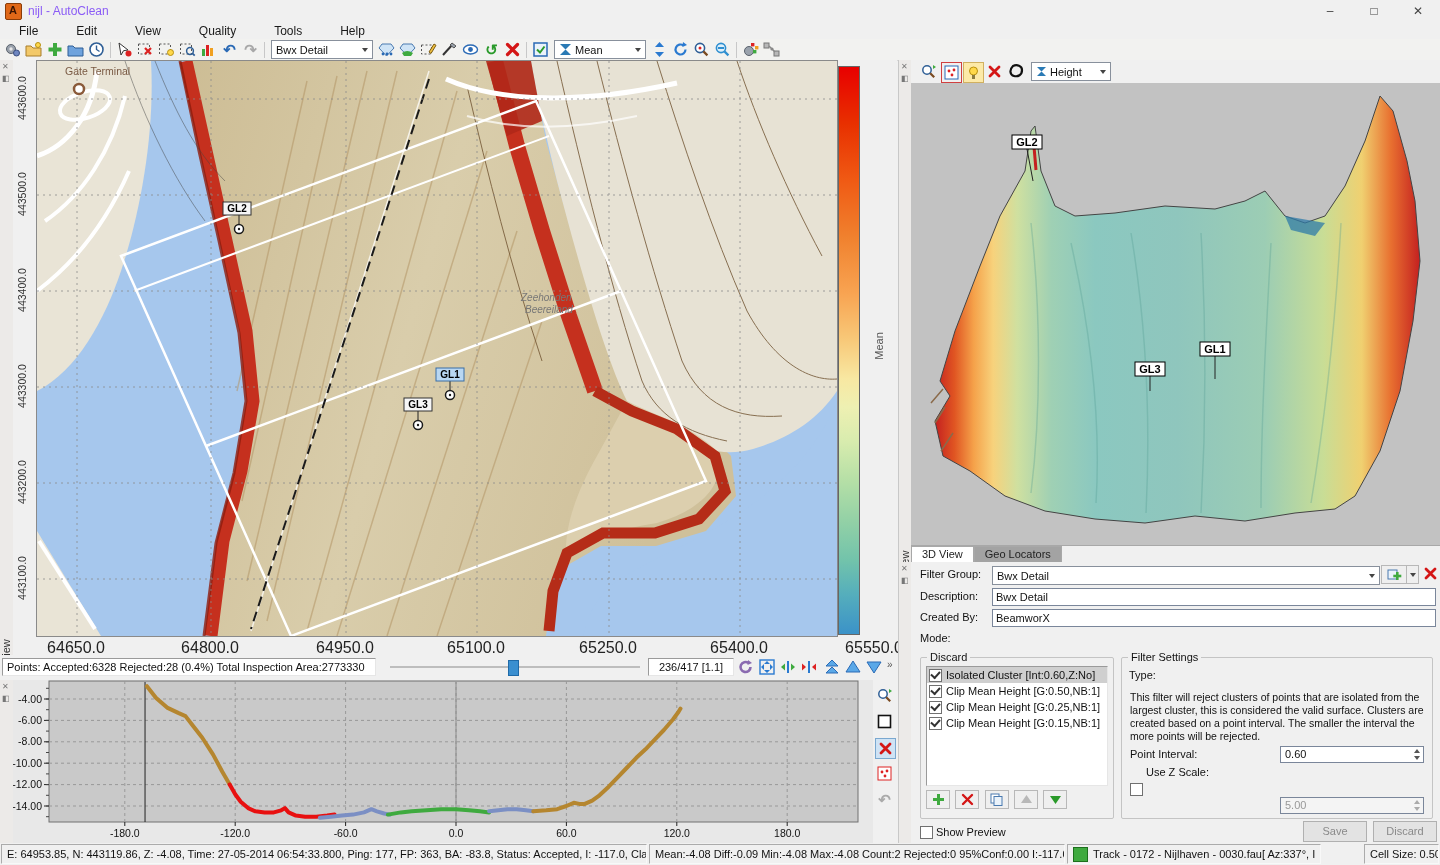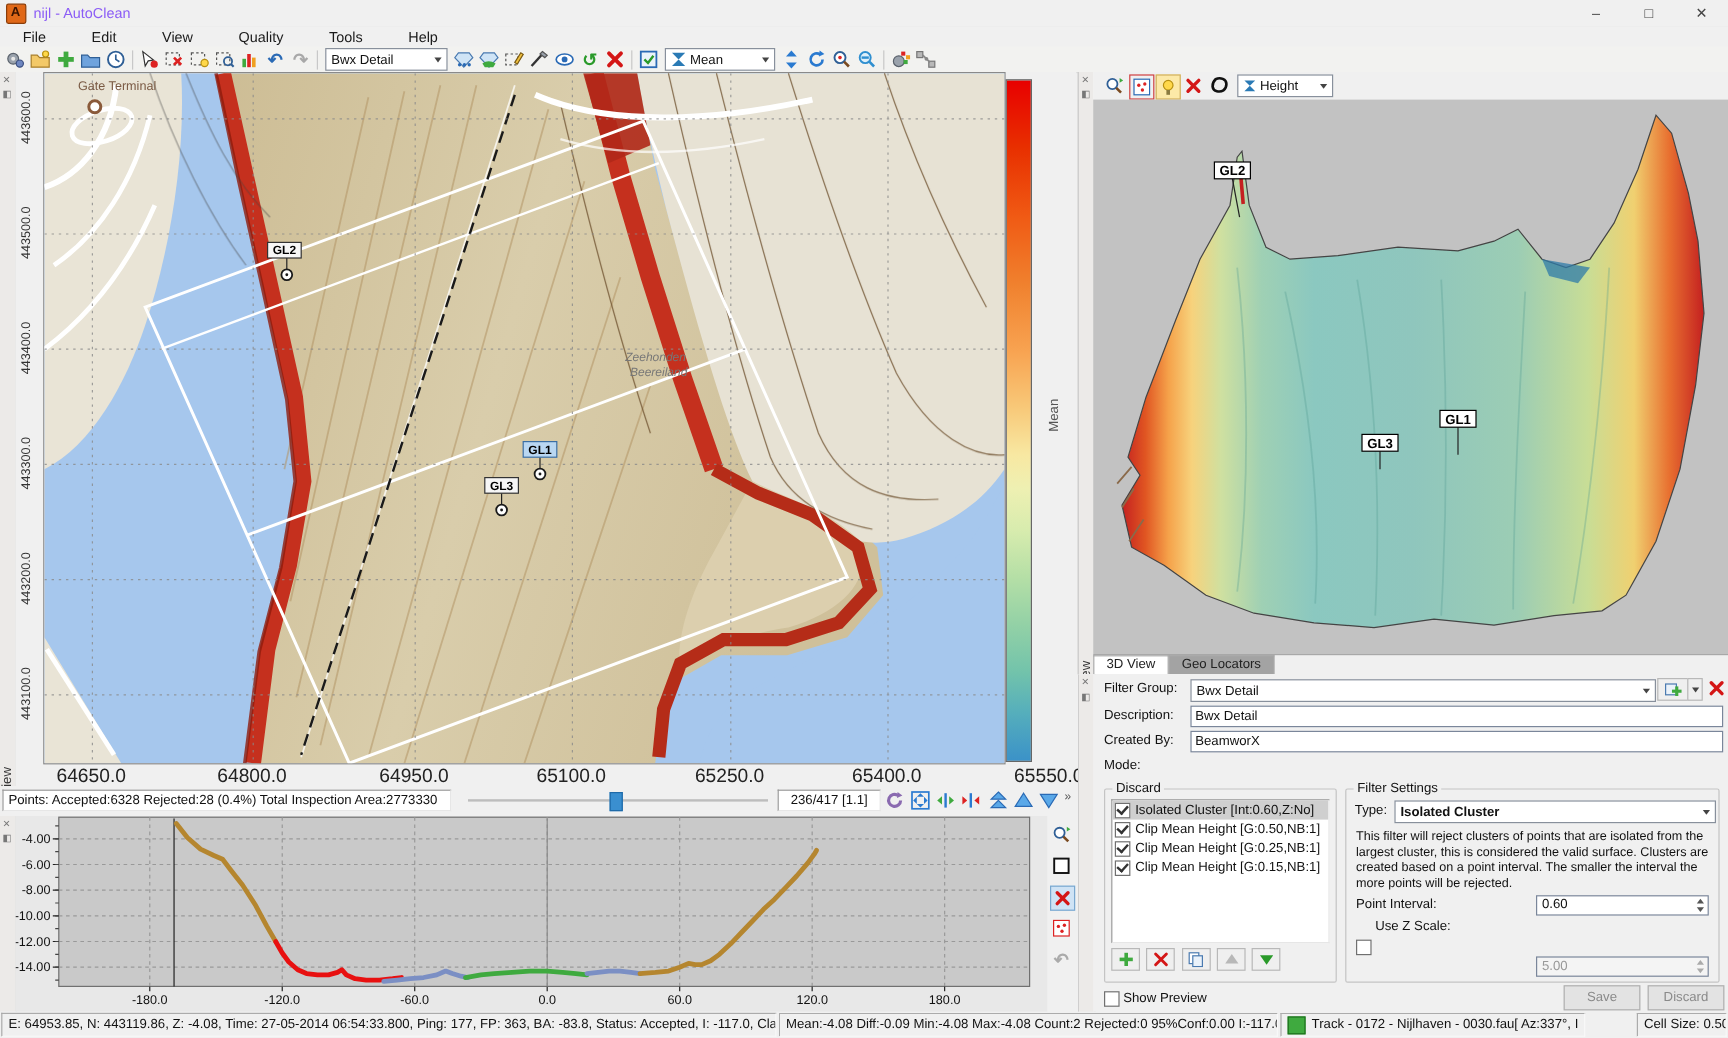--- a/index.html
+++ b/index.html
@@ -720,24 +720,20 @@
           <svg width="13" height="13">
             <path d="M6.5,11 L1,3 h11 Z" fill="#2a9a2a"></path>
           </svg>
         </span>
     </div>
   </div>
   
   <div class="abs groupbox" style="left:210px;top:95px;width:310px;height:160px;">
     <span class="gtitle">Filter Settings</span>
     <span class="abs fl" style="left:7px;top:11px;">Type:</span>
-    <div class="combo" style="position:absolute;left:40px;top:9px;width:262px;">
-      <span style="font-weight:bold;">Isolated Cluster</span>
-        <span class="caret"></span>
-    </div>
     <div class="abs" style="left:8px;top:33px;width:296px;font-size:10.5px;line-height:13px;color:#111;">This filter will reject clusters of points that are isolated from the largest cluster, this is considered the valid surface. Clusters are created based on a point interval. The smaller the interval the more points will be rejected.</div>
     <span class="abs fl" style="left:8px;top:90px;">Point Interval:</span>
     <div class="abs spin" style="left:158px;top:88px;width:138px;">
       <span>0.60</span>
       <span class="arrows">
           <i class="up"></i>
           <i class="dn"></i>
         </span>
     </div>
     <span class="cb abs" style="left:8px;top:108px;"></span>

